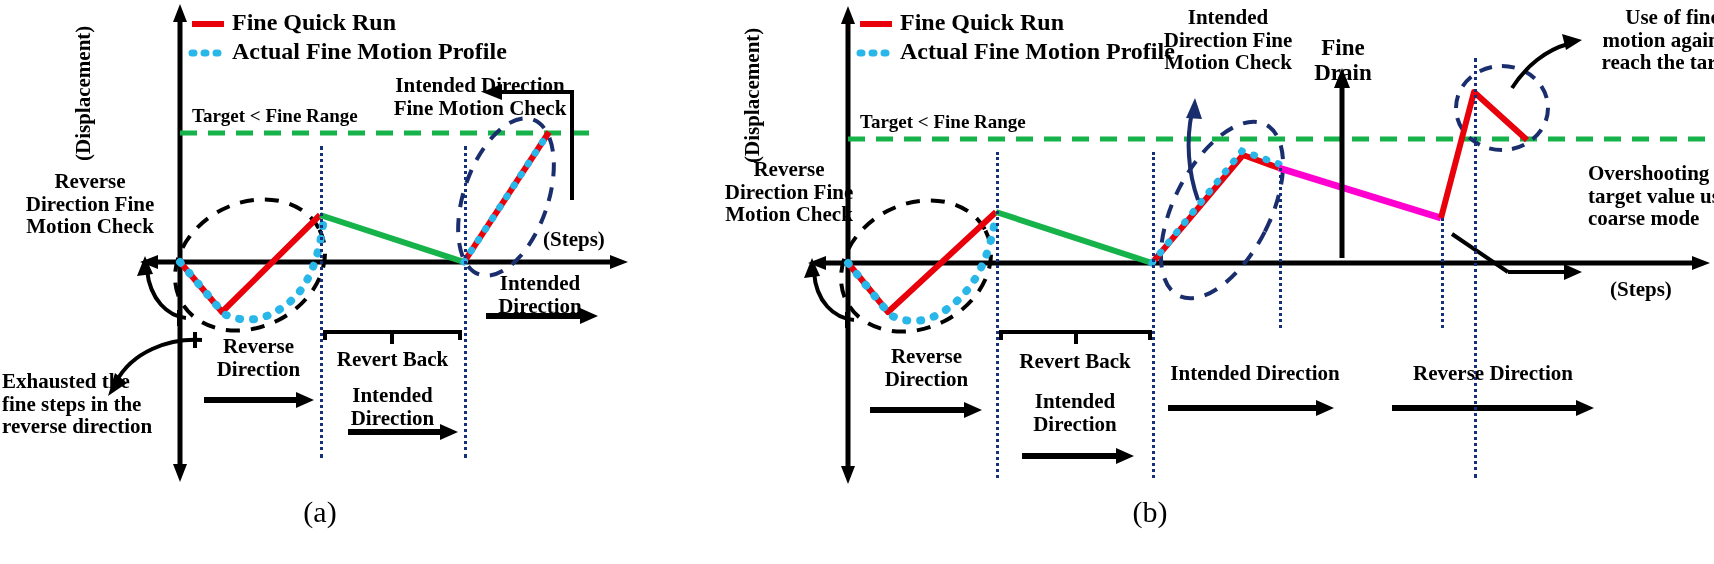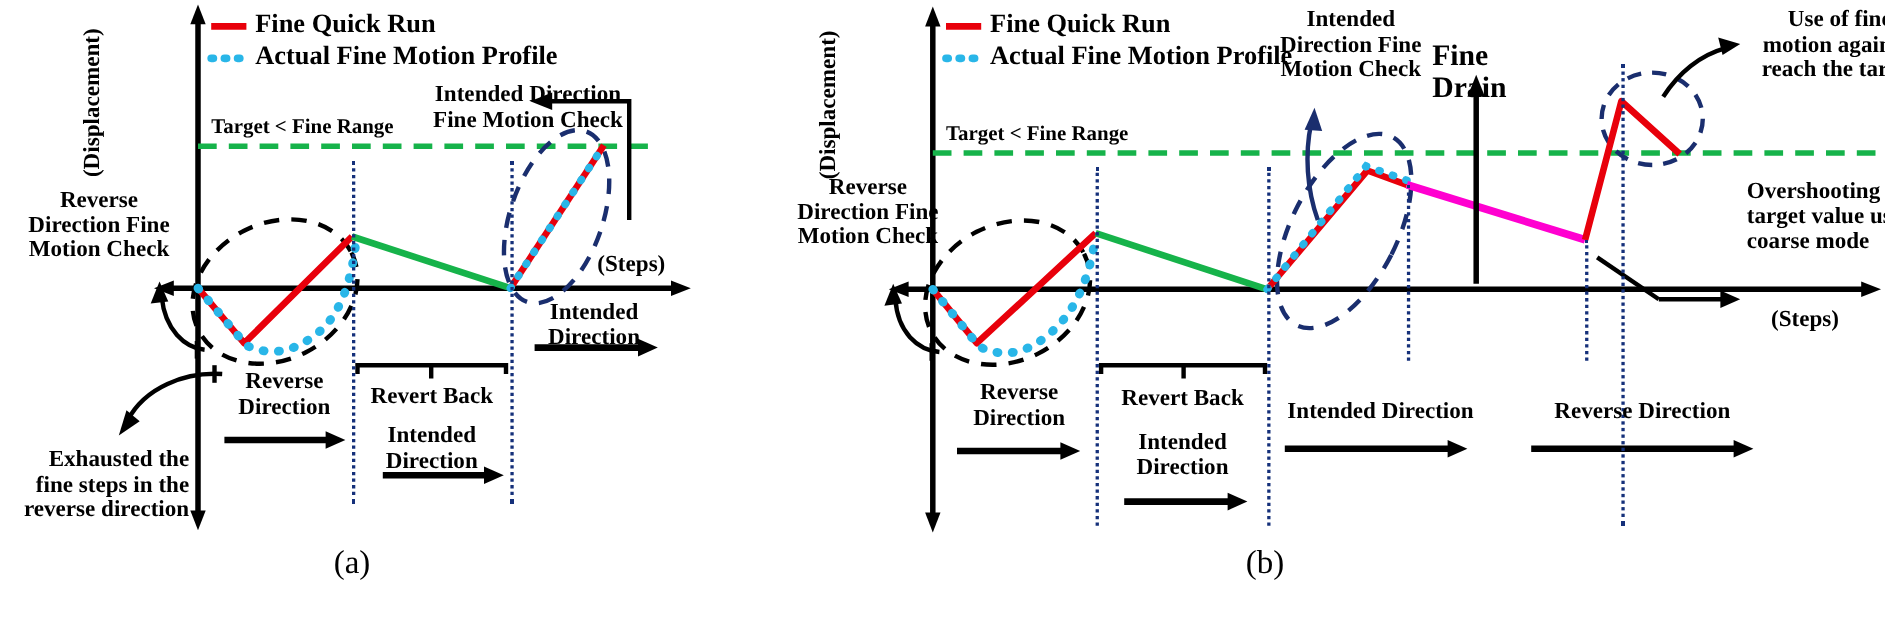--- a/index.html
+++ b/index.html
@@ -86,21 +86,21 @@
 
     <div class="lbl" style="left:232px;top:10px;font-size:24px;">Fine Quick Run</div>
     <div class="lbl" style="left:232px;top:39px;font-size:24px;">Actual Fine Motion Profile</div>
 
     <div class="lbl" style="left:192px;top:106px;font-size:19px;">Target &lt; Fine Range</div>
 
     <div class="lbl" style="left:10px;top:170px;width:160px;text-align:center;font-size:21px;">Reverse
 Direction Fine
 Motion Check</div>
 
-    <div class="lbl" style="left:2px;top:370px;width:170px;text-align:right;font-size:21px;margin-top:36px;">Exhausted the
+    <div class="lbl" style="left:2px;top:370px;width:170px;text-align:left;font-size:21px;">Exhausted the
 fine steps in the
 reverse direction</div>
 
     <div class="lbl" style="left:380px;top:74px;width:200px;text-align:center;font-size:21px;">Intended Direction
 Fine Motion Check</div>
 
     <div class="lbl" style="left:196px;top:335px;width:125px;text-align:center;font-size:21px;">Reverse
 Direction</div>
 
     <div class="lbl" style="left:330px;top:348px;width:125px;text-align:center;font-size:21px;">Revert Back</div>
@@ -211,21 +211,21 @@
     <div class="lbl" style="left:70px;top:112px;font-size:19px;">Target &lt; Fine Range</div>
 
     <div class="lbl" style="left:-86px;top:158px;width:170px;text-align:center;font-size:21px;">Reverse
 Direction Fine
 Motion Check</div>
 
     <div class="lbl" style="left:358px;top:6px;width:160px;text-align:center;font-size:21px;">Intended
 Direction Fine
 Motion Check</div>
 
-    <div class="lbl" style="left:512px;top:36px;width:82px;text-align:left;font-size:27px;">Fine
+    <div class="lbl" style="left:512px;top:36px;width:82px;text-align:center;font-size:23px;">Fine
 Drain</div>
 
     <div class="lbl" style="left:790px;top:6px;width:185px;text-align:center;font-size:21px;">Use of fine
 motion again to
 reach the target</div>
 
     <div class="lbl" style="left:798px;top:162px;width:190px;text-align:left;font-size:21px;">Overshooting the
 target value using
 coarse mode</div>
 

